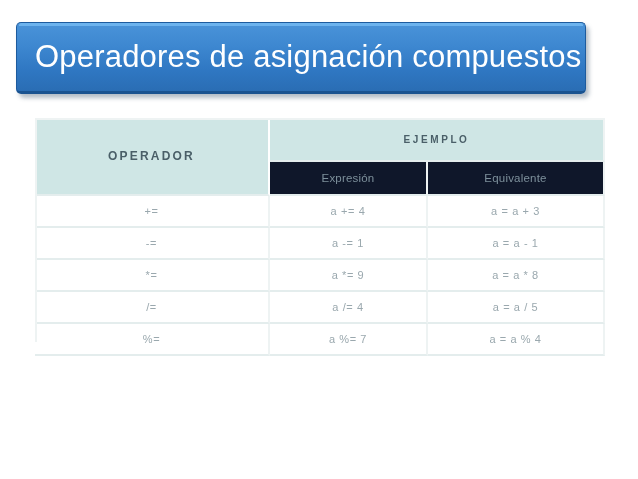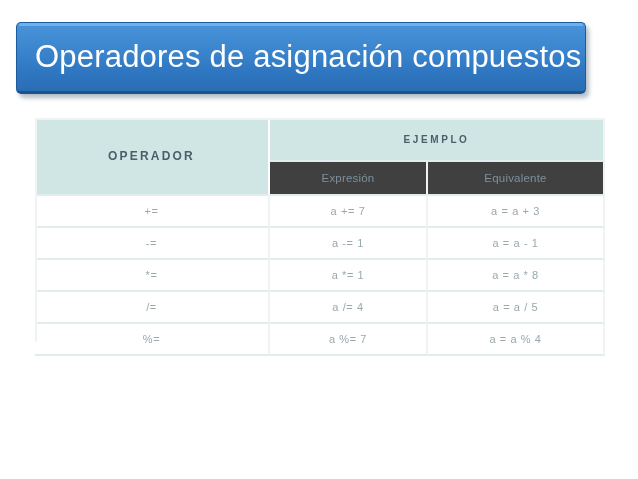--- a/index.html
+++ b/index.html
@@ -99,21 +99,21 @@
     background: #cfe6e5;
     color: #4a5f68;
     font-size: 10px;
     font-weight: bold;
     letter-spacing: 2.6px;
     height: 42px;
     border-bottom: 2px solid #ffffff;
     border-right: 2px solid #eef3f3;
   }
   .th-sub {
-    background: #404040;
+    background: #0f172a;
     color: #7d909b;
     font-size: 11.5px;
     font-weight: normal;
     height: 32px;
     letter-spacing: 0.2px;
   }
   #operators-table tbody td {
     background: #ffffff;
     color: #9aa8ae;
     font-size: 11px;
@@ -153,31 +153,31 @@
       <th class="th-ejemplo" colspan="2">EJEMPLO</th>
     </tr>
     <tr>
       <th class="th-sub">Expresión</th>
       <th class="th-sub">Equivalente</th>
     </tr>
   </thead>
   <tbody>
     <tr>
       <td>+=</td>
-      <td>a += 7</td>
+      <td>a += 4</td>
       <td>a = a + 3</td>
     </tr>
     <tr>
       <td>-=</td>
       <td>a -= 1</td>
       <td>a = a - 1</td>
     </tr>
     <tr>
       <td>*=</td>
-      <td>a *= 1</td>
+      <td>a *= 9</td>
       <td>a = a * 8</td>
     </tr>
     <tr>
       <td>/=</td>
       <td>a /= 4</td>
       <td>a = a / 5</td>
     </tr>
     <tr>
       <td>%=</td>
       <td>a %= 7</td>

